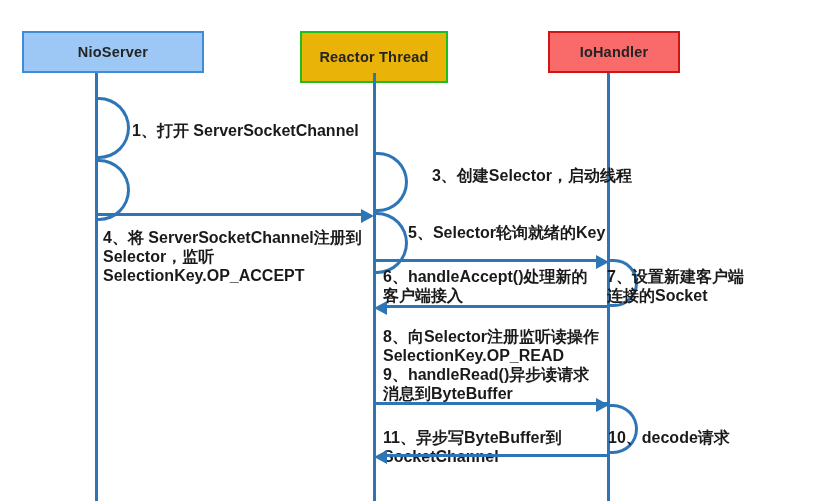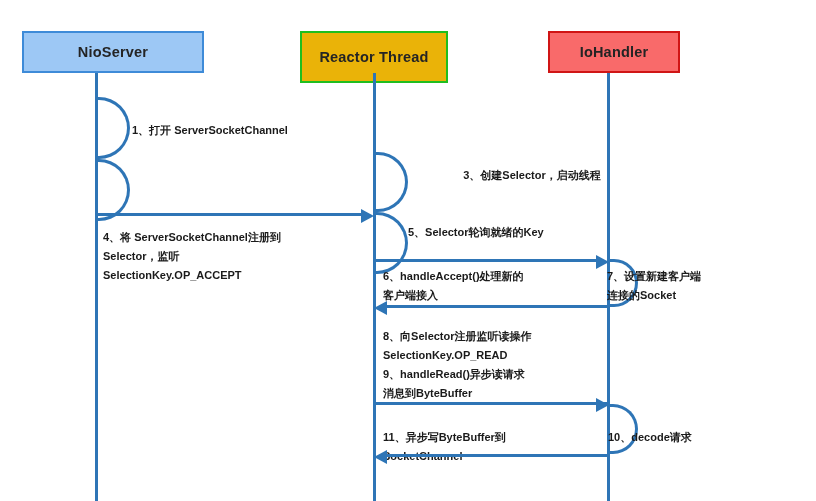--- a/index.html
+++ b/index.html
@@ -68,21 +68,21 @@
     border: 3px solid #2E75B6;
     border-left: none;
     border-top-right-radius: 100px;
     border-bottom-right-radius: 100px;
     background: transparent;
   }
 
   .msg-label {
     position: absolute;
     font-weight: bold;
-    font-size: 11px;
+    font-size: 16px;
     line-height: 19px;
     color: #1a1a1a;
     white-space: pre-line;
   }
 </style>
 </head>
 <body>
 
 <div id="canvas">
 

